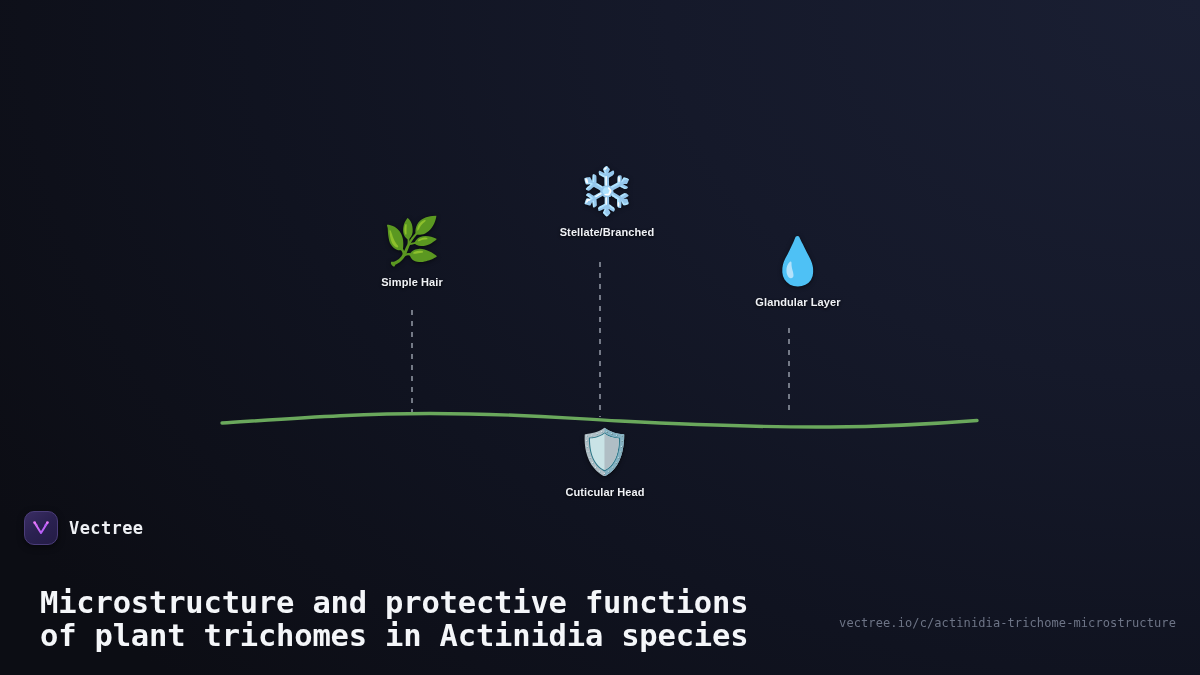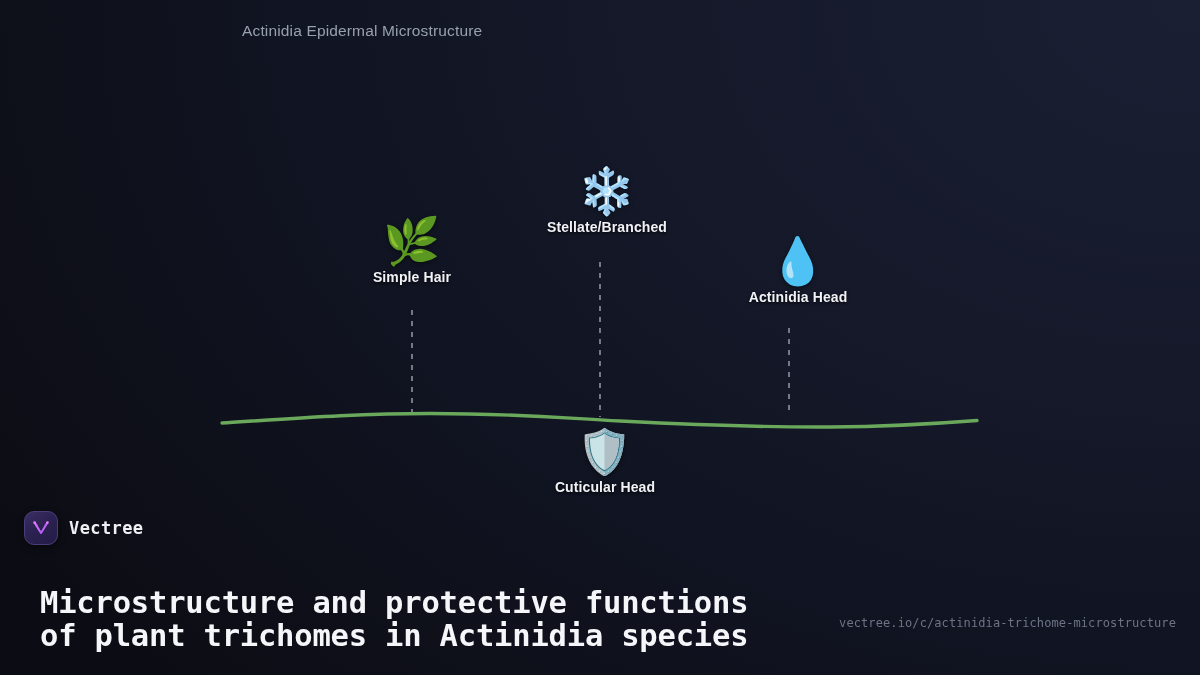--- a/index.html
+++ b/index.html
@@ -46,22 +46,22 @@
     white-space:nowrap;
   }
   .marker-icon {
     font-size:46px;
     line-height:1;
     display:block;
     filter:drop-shadow(0 1px 2px rgba(0,0,0,0.55));
   }
   .marker-label {
     display:block;
-    margin-top:5px;
-    font-size:14px;
+    margin-top:12px;
+    font-size:11px;
     font-weight:700;
     color:#f0f2f6;
     letter-spacing:0.1px;
     text-shadow:0 1px 3px rgba(0,0,0,0.85);
   }
 
   
   #cuticle-marker {
     position:absolute;
     left:605px; top:430px;
@@ -120,21 +120,20 @@
     color:#6d7486;
     letter-spacing:0.1px;
     white-space:nowrap;
   }
 </style>
 </head>
 <body>
 
 <div id="canvas">
 
-  <div id="header-title">Actinidia Epidermal Microstructure</div>
 
   <div id="diagram-layer">
     <svg id="diagram-svg" width="1200" height="675" viewBox="0 0 1200 675">
 
       <g id="connectors">
         <line class="connector-line" x1="412" y1="310" x2="412" y2="417" stroke="#9aa0ac" stroke-width="1.7" stroke-dasharray="5 6" stroke-linecap="butt" opacity="0.85"></line>
         <line class="connector-line" x1="600" y1="262" x2="600" y2="417" stroke="#9aa0ac" stroke-width="1.7" stroke-dasharray="5 6" stroke-linecap="butt" opacity="0.85"></line>
         <line class="connector-line" x1="789" y1="328" x2="789" y2="416" stroke="#9aa0ac" stroke-width="1.7" stroke-dasharray="5 6" stroke-linecap="butt" opacity="0.85"></line>
       </g>
 
@@ -151,21 +150,21 @@
     <span class="marker-label">Simple Hair</span>
   </div>
 
   <div class="marker" style="left:607px; top:168px;">
     <span class="marker-icon">❄️</span>
     <span class="marker-label">Stellate/Branched</span>
   </div>
 
   <div class="marker" style="left:798px; top:238px;">
     <span class="marker-icon">💧</span>
-    <span class="marker-label">Actinidia Head</span>
+    <span class="marker-label">Glandular Layer</span>
   </div>
 
   <div id="cuticle-marker">
     <span class="marker-icon">🛡️</span>
     <span class="marker-label">Cuticular Head</span>
   </div>
 
   <div id="footer">
 
     <div id="brand-row">

